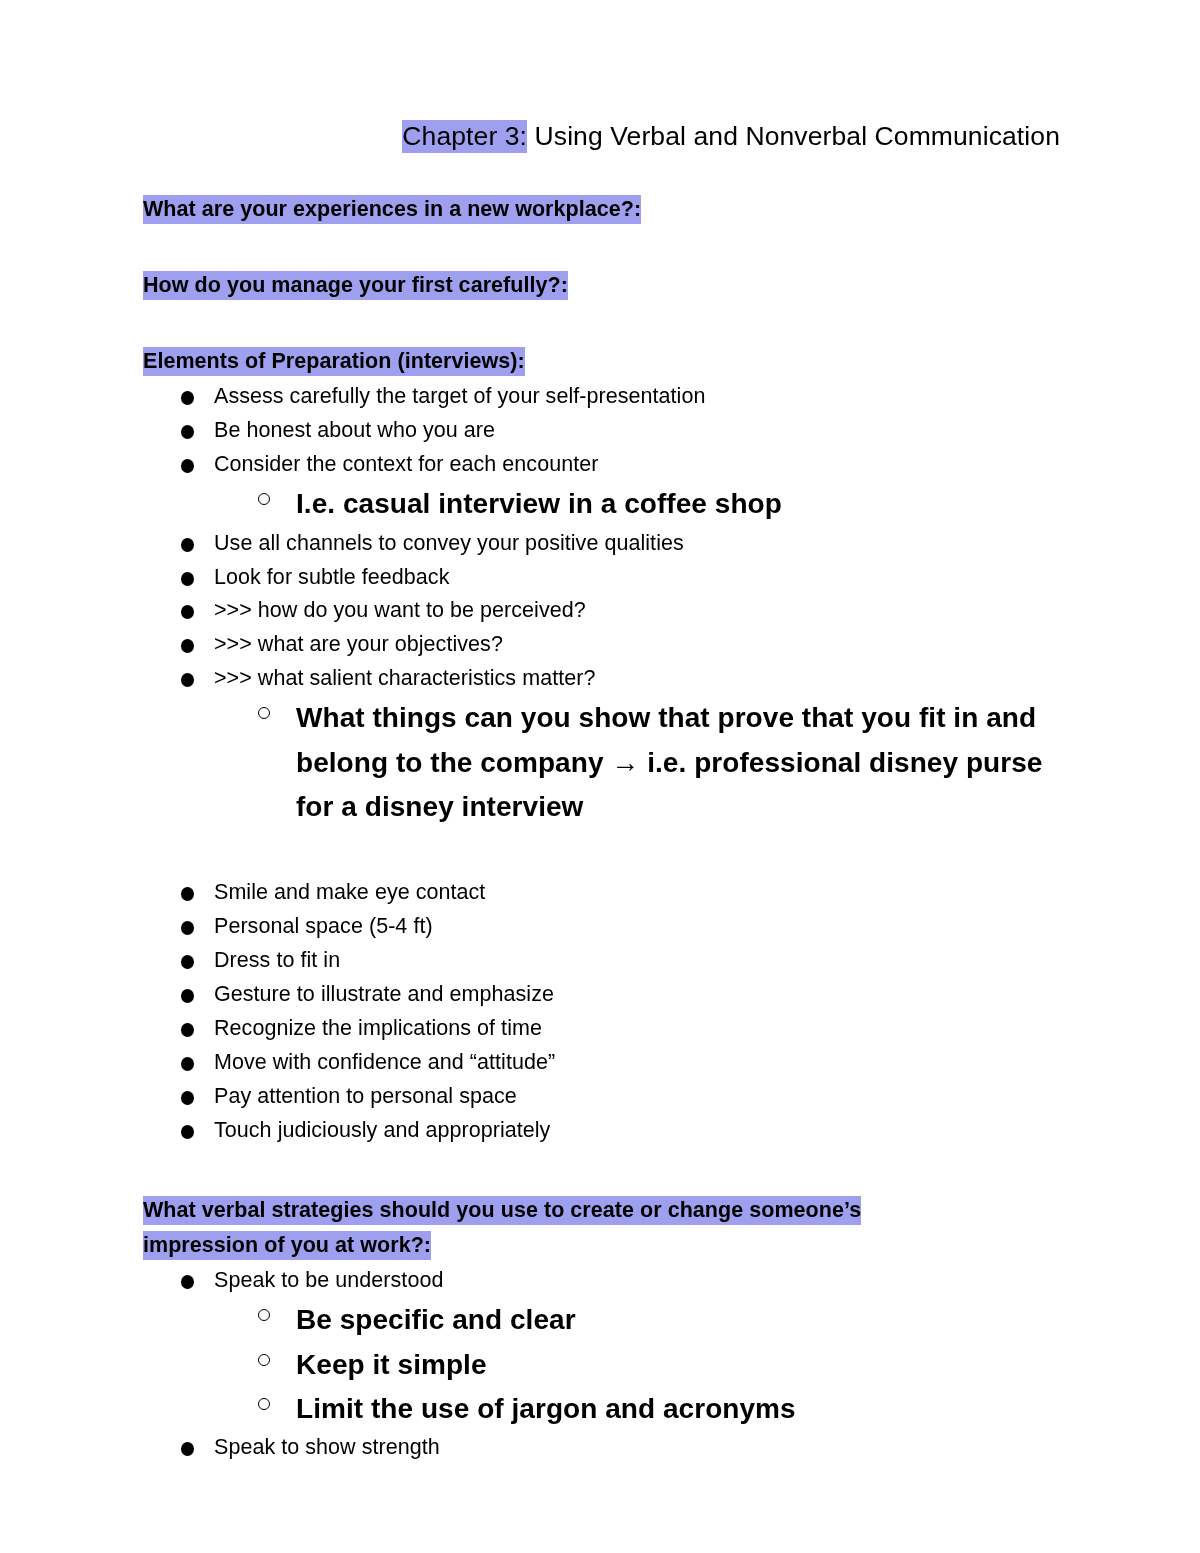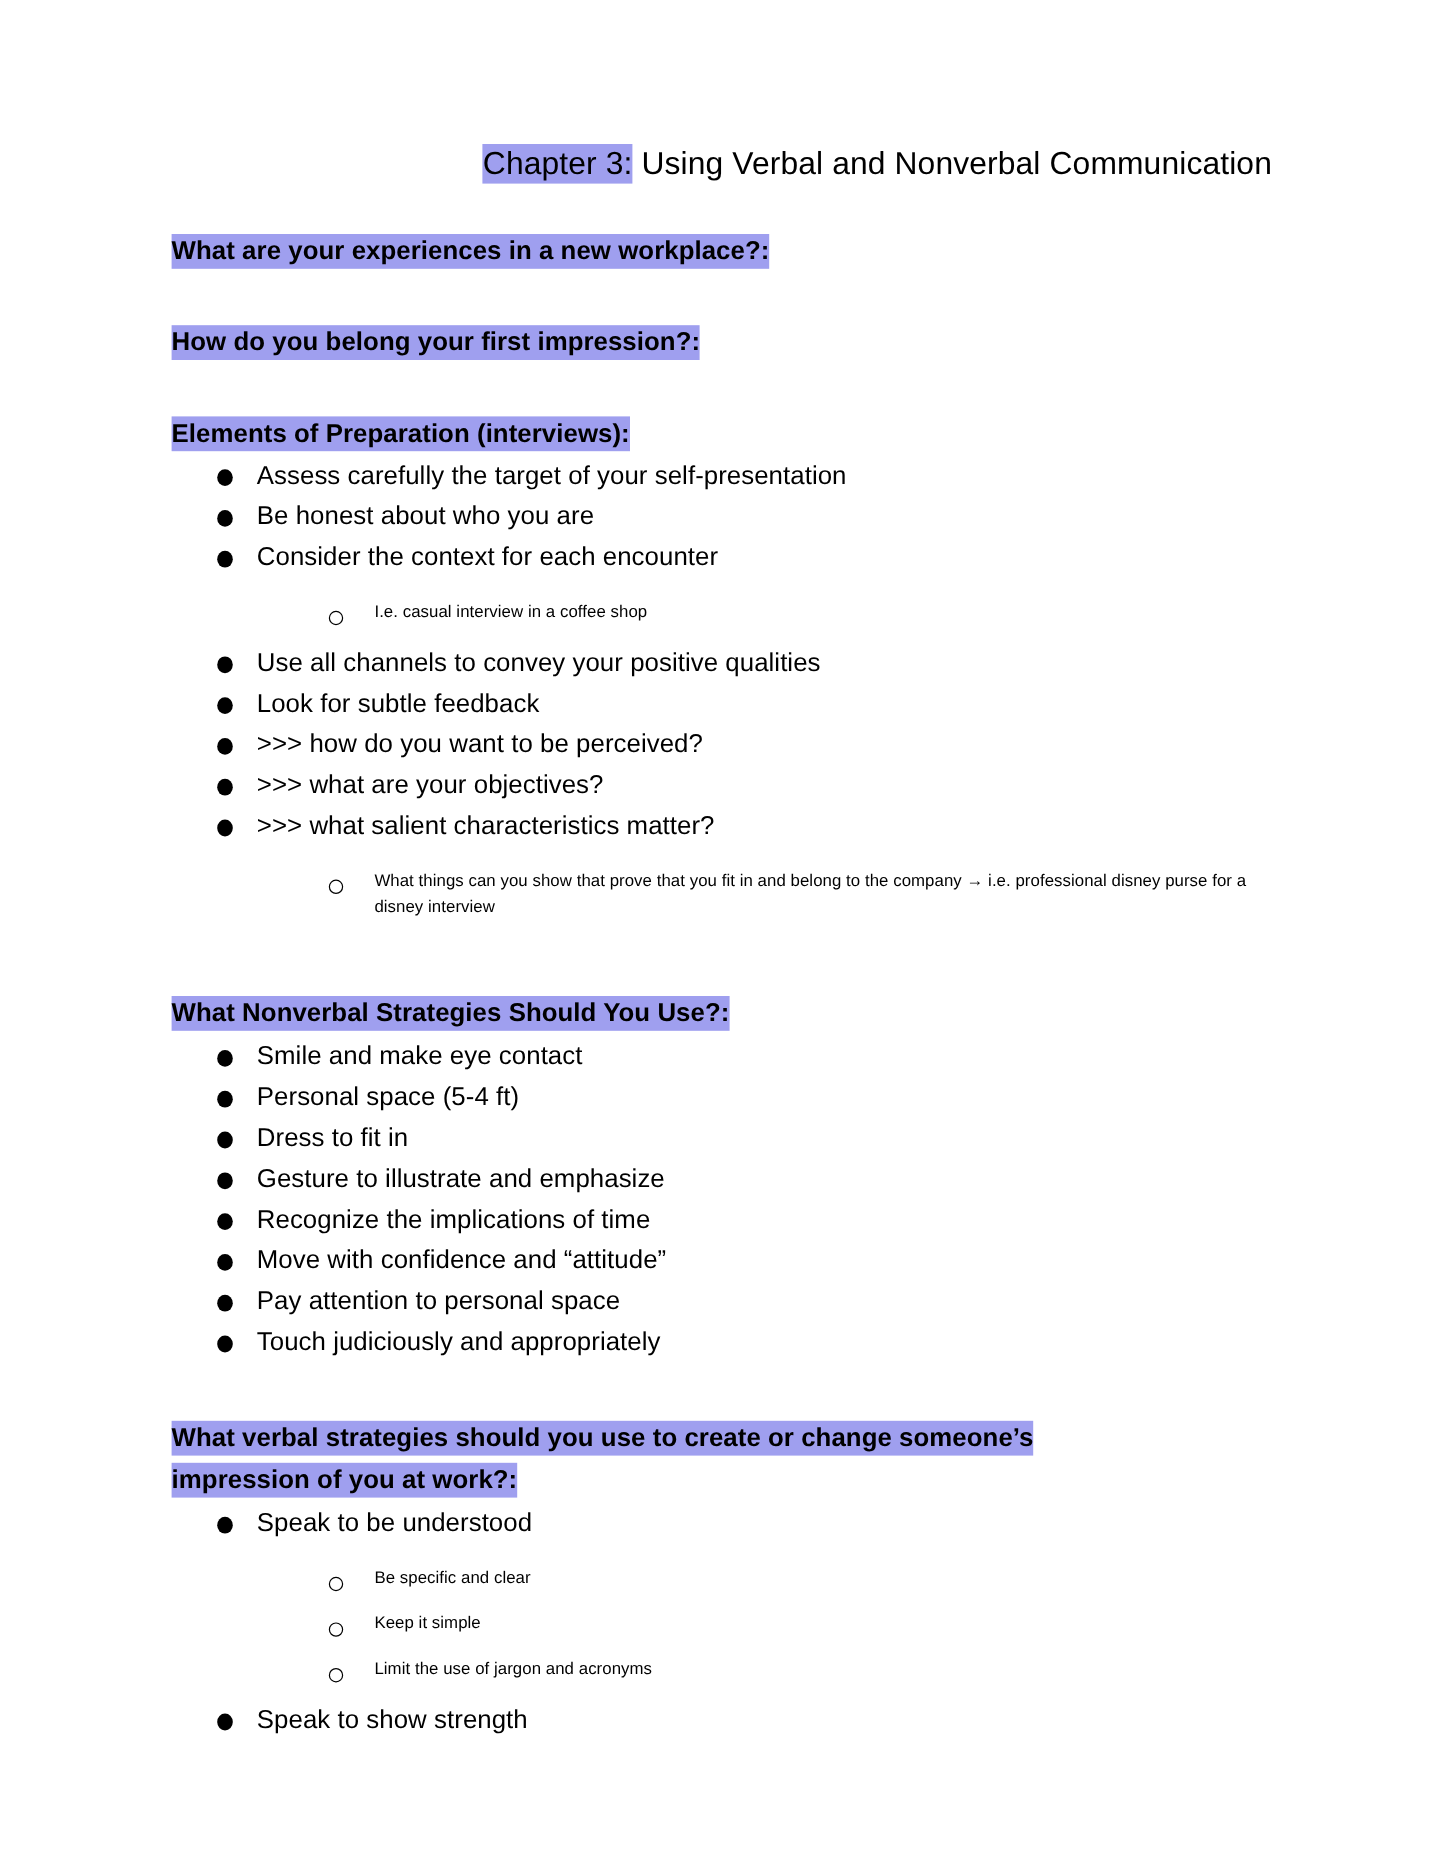--- a/index.html
+++ b/index.html
@@ -87,25 +87,25 @@
   }
 
   ul.lvl2 {
     list-style: none;
     margin: 0;
     padding: 0;
   }
   ul.lvl2 > li.subitem {
     position: relative;
     padding-left: 82px;
-    font-size: 14px;
-    font-weight: 400;
+    font-size: 28px;
+    font-weight: 700;
     line-height: 1.58;
     letter-spacing: 0.05px;
-    margin: 16px;
+    margin: 0;
   }
   ul.lvl2 > li.subitem > .bullet-circle {
     position: absolute;
     left: 44px;
     top: 11px;
     width: 12px;
     height: 12px;
     border-radius: 50%;
     border: 1.8px solid #000000;
     background: transparent;
@@ -124,21 +124,21 @@
 <div class="page">
 
   <h1 class="doc-title"><span class="hl">Chapter 3:</span><span> Using Verbal and Nonverbal Communication</span></h1>
 
   <div class="gap-title"></div>
 
   <div class="section-heading"><span class="hl">What are your experiences in a new workplace?:</span></div>
 
   <div class="gap-lg"></div>
 
-  <div class="section-heading"><span class="hl">How do you belong your first impression?:</span></div>
+  <div class="section-heading"><span class="hl">How do you manage your first carefully?:</span></div>
 
   <div class="gap-lg"></div>
 
   <div class="section-heading"><span class="hl">Elements of Preparation (interviews):</span></div>
 
   <ul class="lvl1">
     <li class="item">
       <span class="bullet-disc"></span>
       <span>Assess carefully the target of your self-presentation</span>
     </li>
@@ -179,21 +179,20 @@
         <li class="subitem">
           <span class="bullet-circle"></span>
           <span class="wrap-text">What things can you show that prove that you fit in and belong to the company → i.e. professional disney purse for a disney interview</span>
         </li>
       </ul>
     </li>
   </ul>
 
   <div class="gap-xl"></div>
 
-  <div class="section-heading"><span class="hl">What Nonverbal Strategies Should You Use?:</span></div>
 
   <ul class="lvl1">
     <li class="item">
       <span class="bullet-disc"></span>
       <span>Smile and make eye contact</span>
     </li>
     <li class="item">
       <span class="bullet-disc"></span>
       <span>Personal space (5-4 ft)</span>
     </li>

